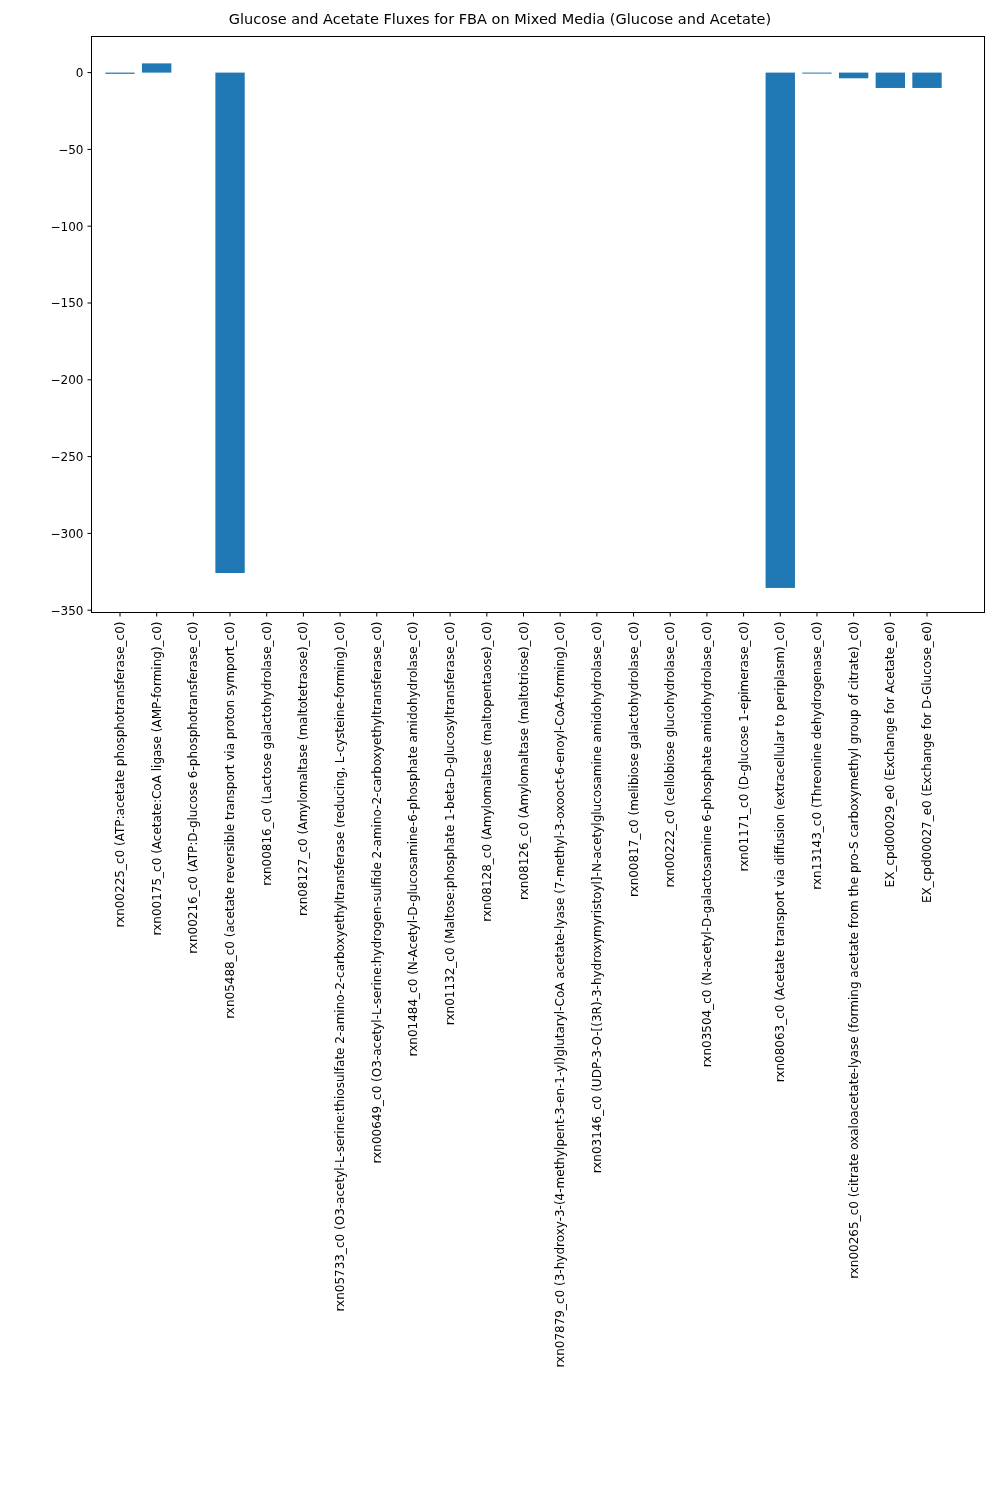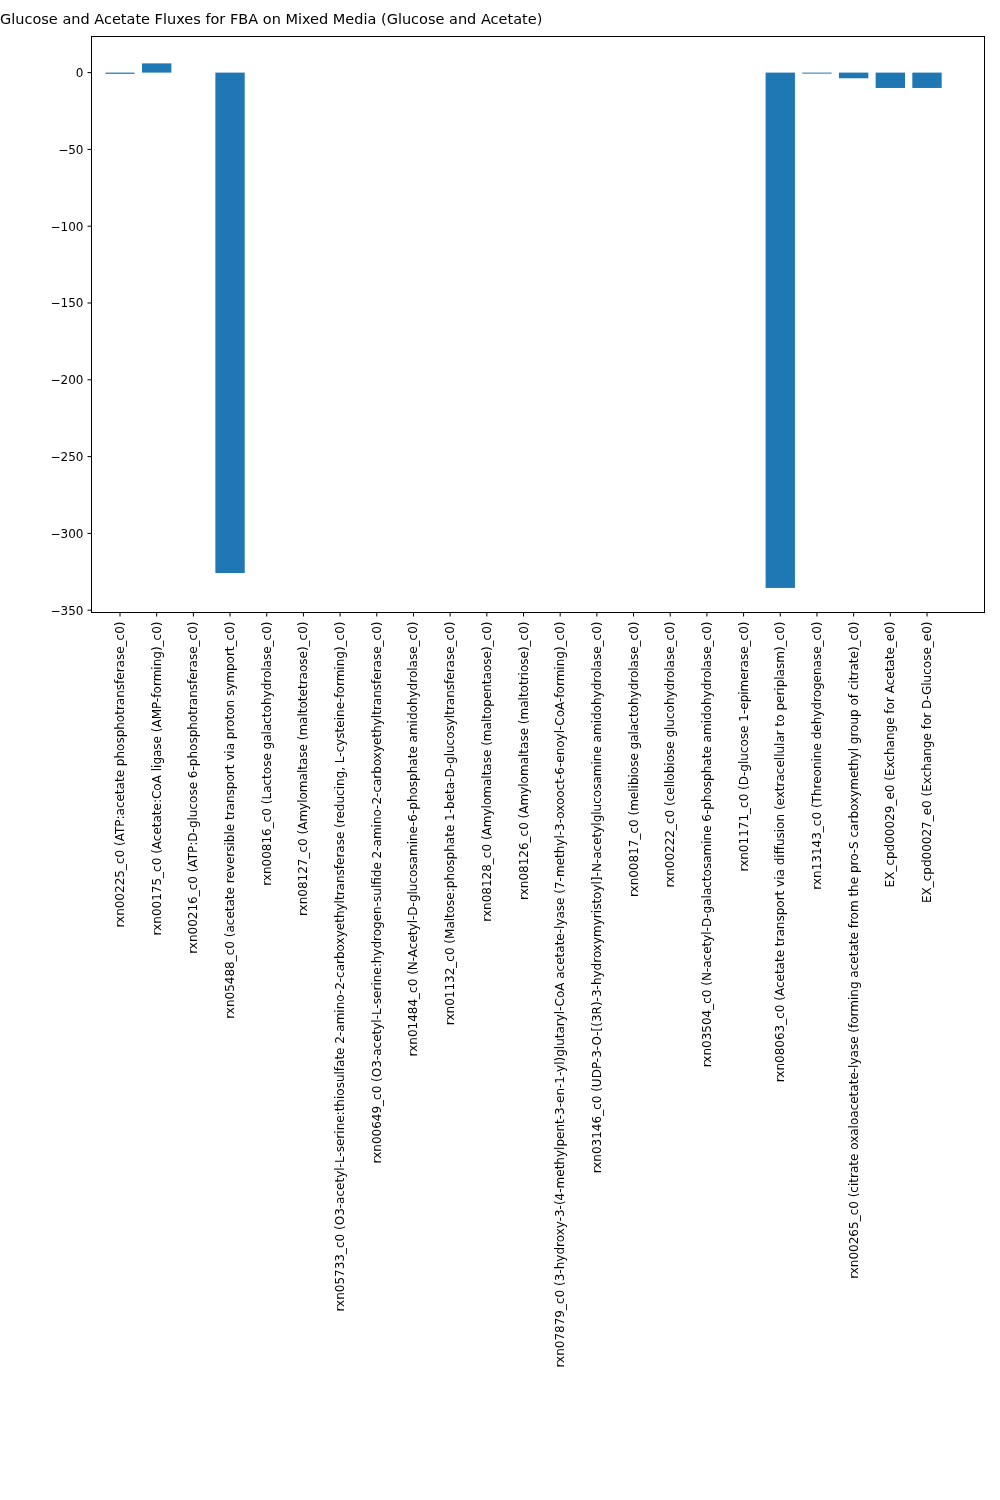--- a/index.html
+++ b/index.html
@@ -1,17 +1,17 @@
 <!DOCTYPE html>
 <html><head>
 <meta charset="utf-8">
 <style>
   html,body{margin:0;padding:0;background:#fff;}
   body{width:1000px;height:1500px;position:relative;overflow:hidden;font-family:"DejaVu Sans",sans-serif;color:#000;}
-  #title{position:absolute;left:0;width:1000px;top:11px;text-align:left;font-size:14.5px;}
+  #title{position:absolute;left:0;width:1000px;top:11px;text-align:center;font-size:14.5px;}
   #chart{position:absolute;left:0;top:0;}
   .ytick-label{font-size:12px;}
   .xtick-label{font-size:12px;}
 </style>
 </head>
 <body>
 
 <div id="title">Glucose and Acetate Fluxes for FBA on Mixed Media (Glucose and Acetate)</div>
 
 <svg id="chart" width="1000" height="1500" xmlns="http://www.w3.org/2000/svg">

